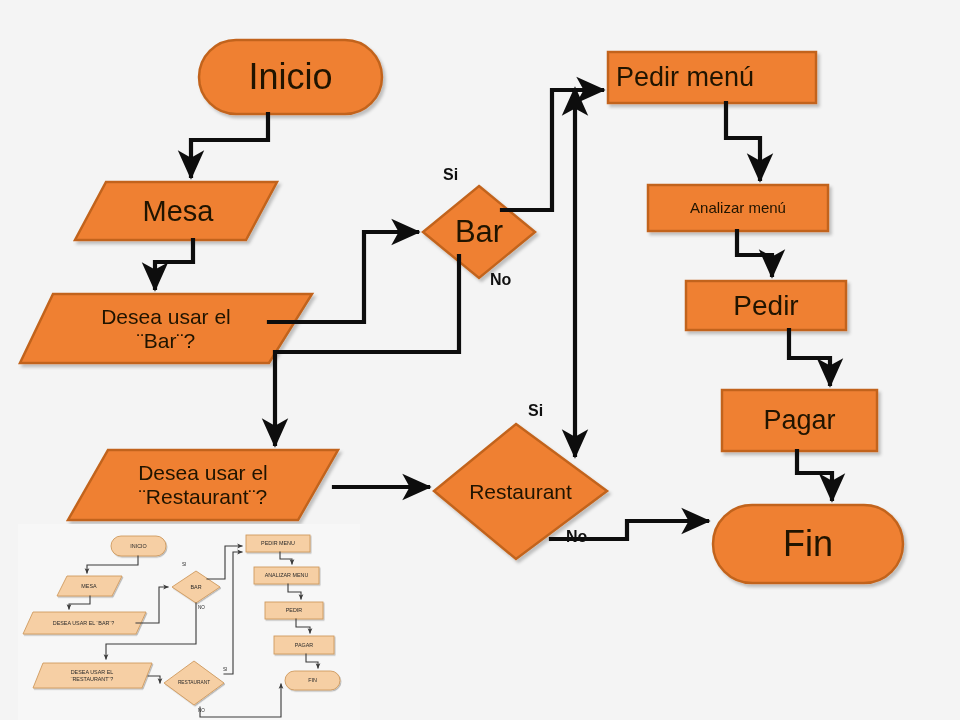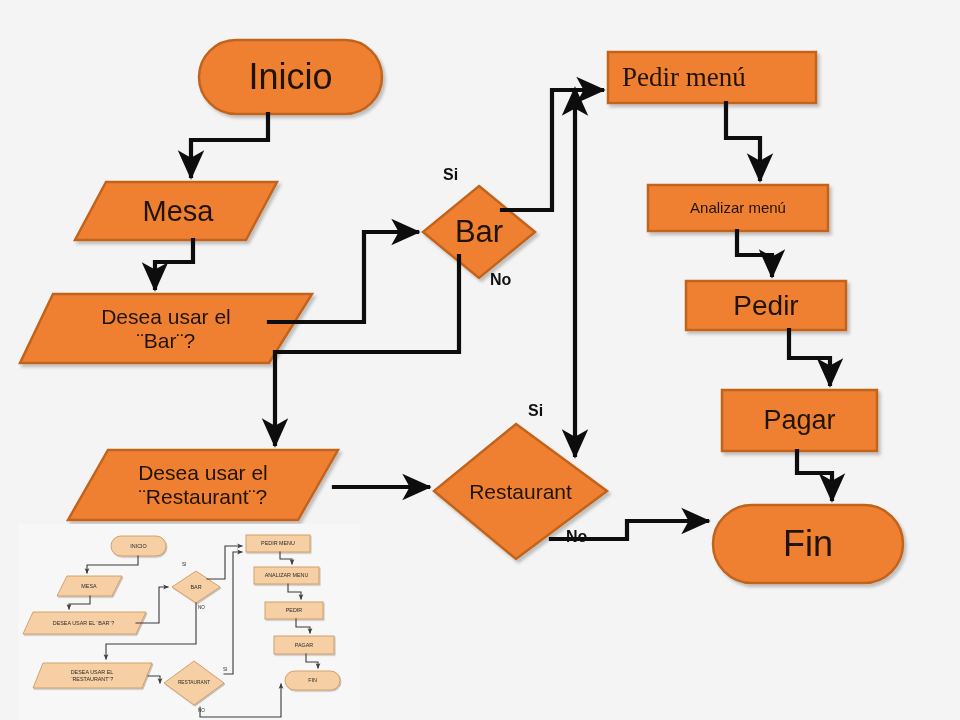--- a/index.html
+++ b/index.html
@@ -148,21 +148,21 @@
   <div class="shape-label" style="left:37px; top:294px; width:258px; height:69px; font-size:21px;">Desea usar el
 ¨Bar¨?</div>
 
   <div class="shape-label" style="left:423px; top:186px; width:112px; height:92px; font-size:31px;">Bar</div>
 
   <div class="shape-label" style="left:88px; top:450px; width:230px; height:70px; font-size:21px;">Desea usar el
 ¨Restaurant¨?</div>
 
   <div class="shape-label" style="left:434px; top:424px; width:173px; height:135px; font-size:21px;">Restaurant</div>
 
-  <div class="shape-label" style="left:608px; top:52px; width:208px; height:51px; font-size:27px; justify-content:flex-start; padding-left:14px; box-sizing:border-box;font-family:Liberation Serif, serif;">Pedir menú</div>
+  <div class="shape-label" style="left:608px; top:52px; width:208px; height:51px; font-size:27px; justify-content:flex-start; padding-left:8px; box-sizing:border-box;">Pedir menú</div>
 
   <div class="shape-label" style="left:648px; top:185px; width:180px; height:46px; font-size:15px;">Analizar menú</div>
 
   <div class="shape-label" style="left:686px; top:281px; width:160px; height:49px; font-size:28px;">Pedir</div>
 
   <div class="shape-label" style="left:722px; top:390px; width:155px; height:61px; font-size:27px;">Pagar</div>
 
   <div class="shape-label" style="left:713px; top:505px; width:190px; height:78px; font-size:36px;">Fin</div>
 
   <div class="edge-label" style="left:443px; top:166px;">Si</div>

